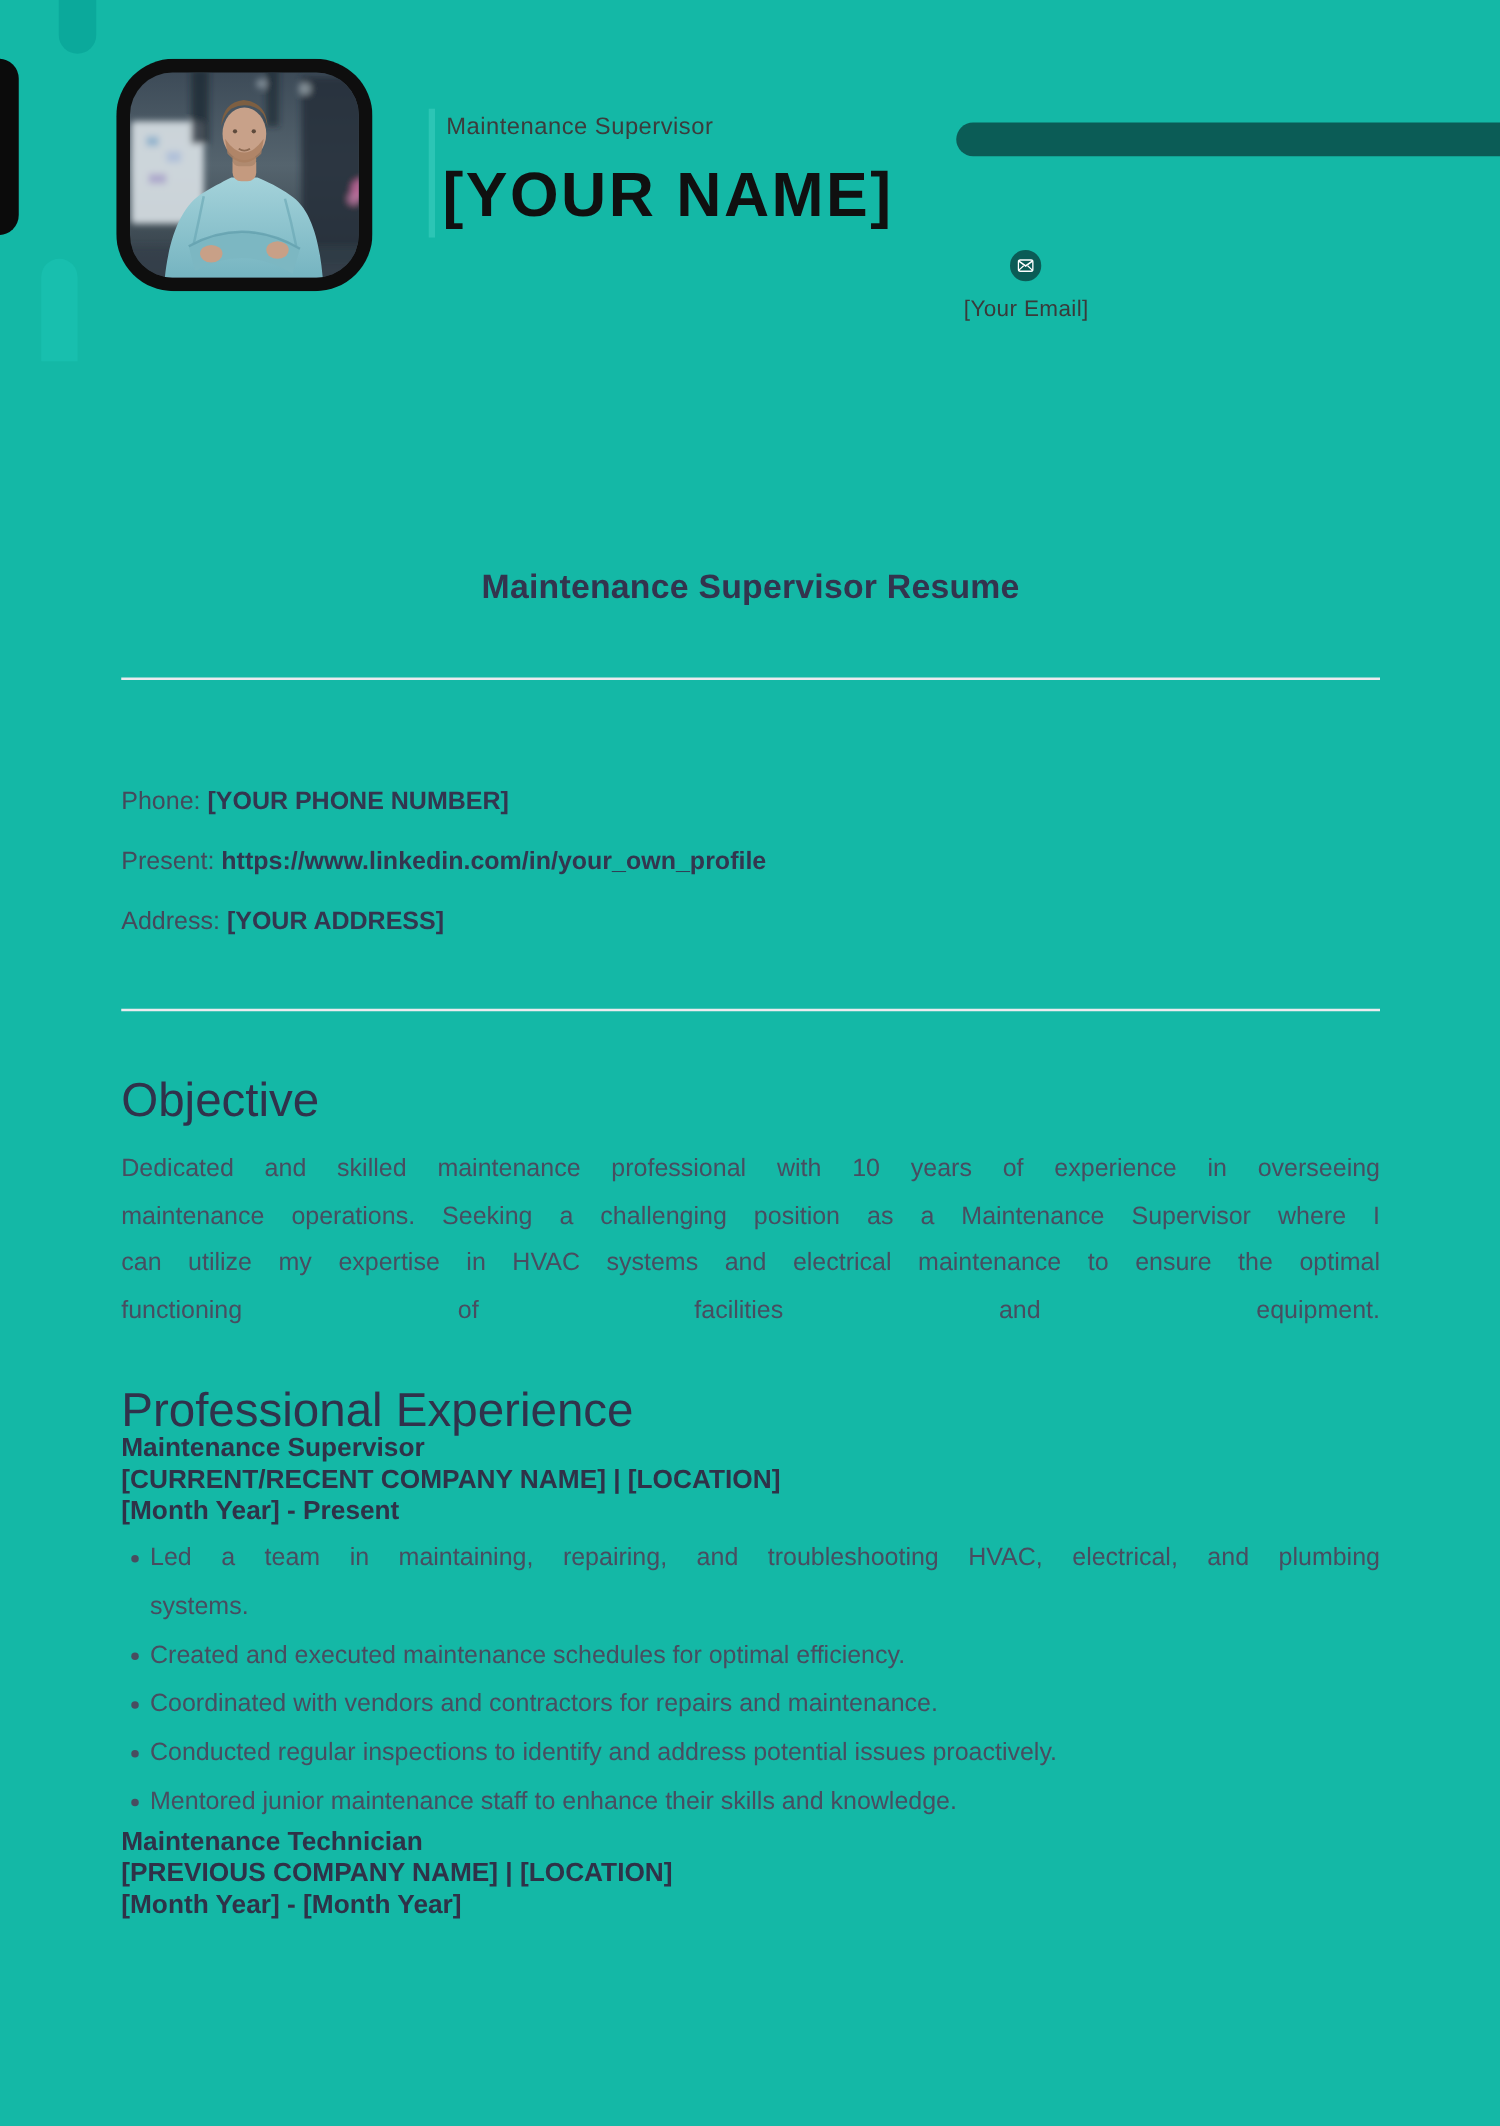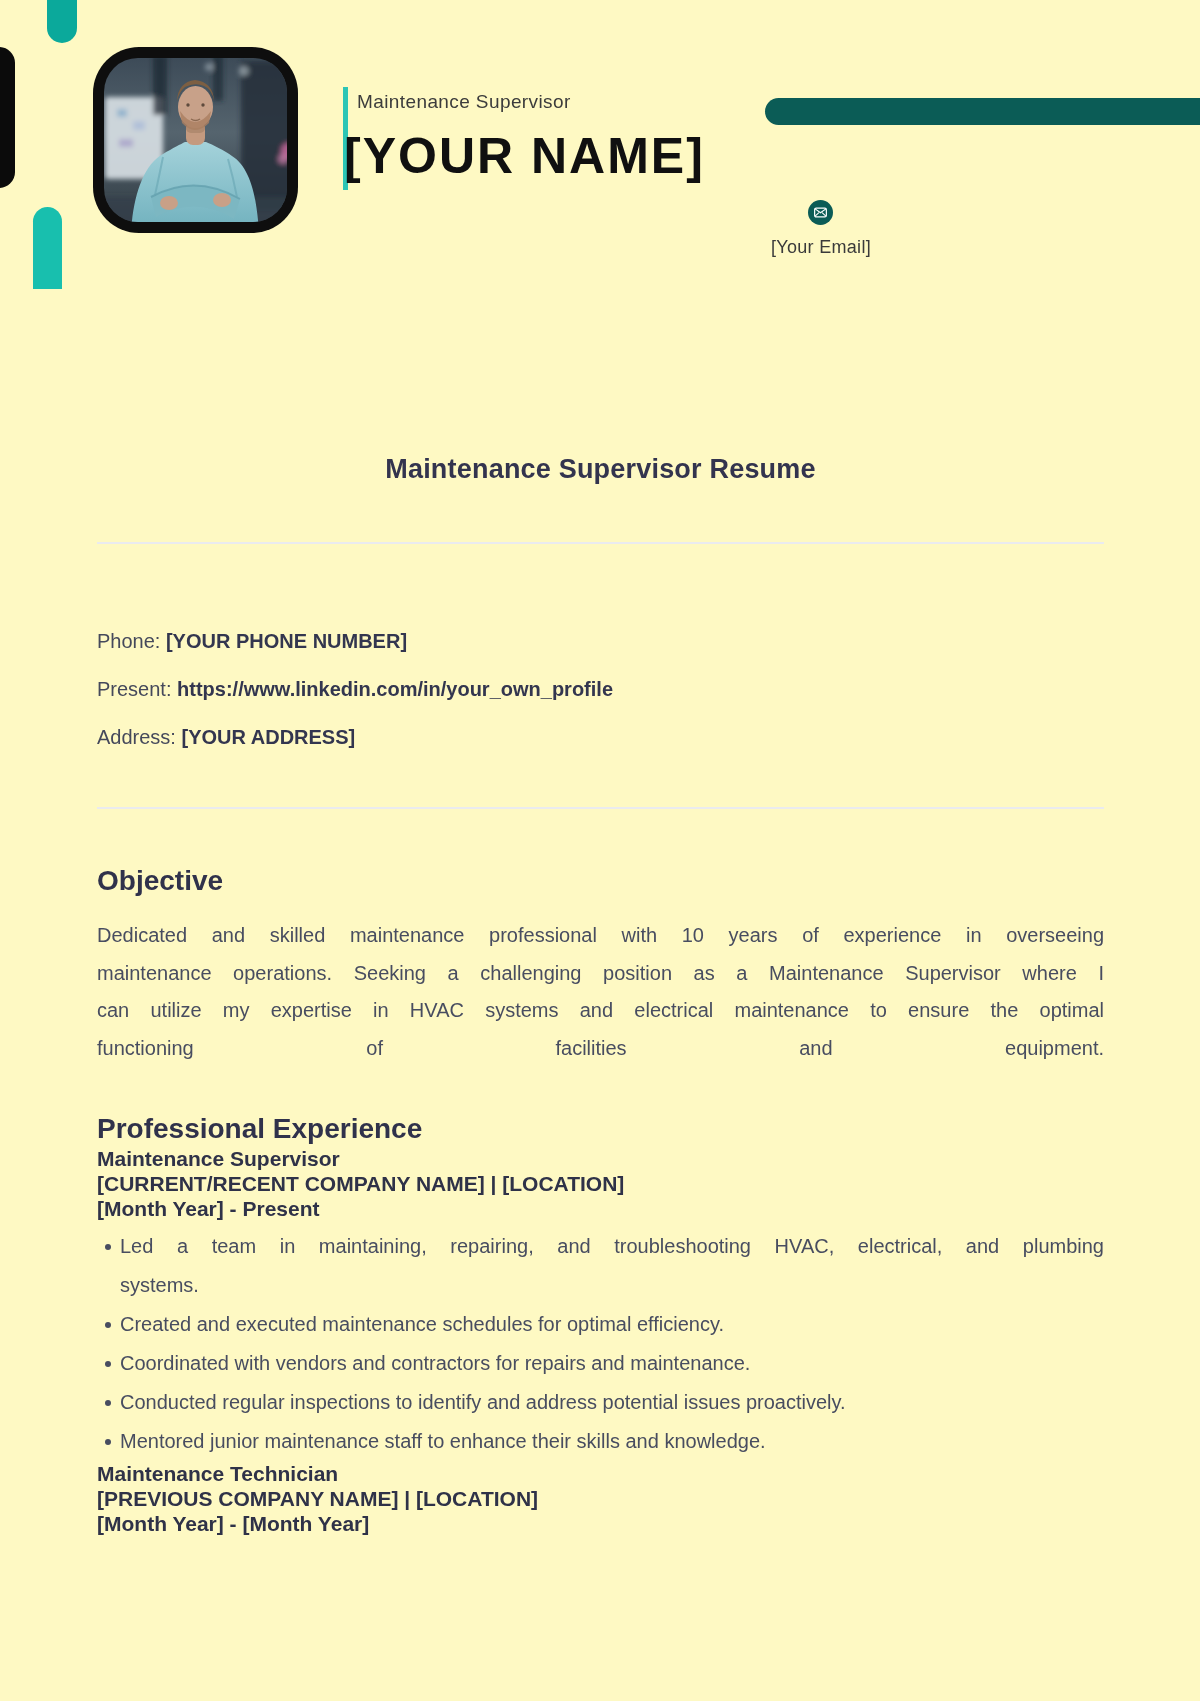--- a/index.html
+++ b/index.html
@@ -1,37 +1,37 @@
 <!DOCTYPE html>
 <html><head>
 <meta charset="utf-8">
 <style>
   html,body { margin:0; padding:0; background:#fff; }
   .page {
-    position:relative; width:1200px; height:1701px; background:#fef9c3;
+    position:relative; width:1200px; height:1701px; background:#14b8a6;
     overflow:hidden; font-family:"Liberation Sans", sans-serif;
   }
 
   
   .pill-top   { position:absolute; left:47px;  top:-20px; width:30px; height:63px;
                 background:#0ba99b; border-radius:16px; }
   .half-black { position:absolute; left:-17px; top:47px;  width:32px; height:141px;
                 background:#0b0b0b; border-radius:16px; }
   .pill-mid   { position:absolute; left:33px;  top:207px; width:29px; height:82px;
                 background:#18bfae; border-radius:15px 15px 0 0; }
 
   
   .photo { position:absolute; left:93px; top:47px; width:205px; height:186px; }
   .photo svg { display:block; }
 
   .role-line { position:absolute; left:343px; top:87px; width:5px; height:103px;
                background:#2cc5b5; }
   .role-label { position:absolute; left:357px; top:90px; font-size:19px; line-height:24px;
                 color:#3c3c3c; letter-spacing:.4px; }
-  .name { position:absolute; left:344px; top:127px; font-size:50px; line-height:58px;
+  .name { position:absolute; left:354px; top:127px; font-size:50px; line-height:58px;
           font-weight:800; color:#101010; letter-spacing:2px; white-space:nowrap; }
 
   .teal-bar { position:absolute; left:765px; top:98px; width:435px; height:27px;
               background:#0b5c56; border-radius:14px 0 0 14px; }
 
   .email-row { position:absolute; left:771px; top:200px; display:flex;
                align-items:center; gap:12px;flex-direction:column; }
   .email-icon { width:25px; height:25px; border-radius:50%; background:#0b5c56;
                 display:flex; align-items:center; justify-content:center; flex:0 0 auto; }
   .email-text { font-size:18px; color:#3a3a3a; letter-spacing:.3px; }
@@ -44,21 +44,21 @@
 
   .divider { height:2px; background:#eaebef; }
   .d1 { margin-top:49px; }
   .d2 { margin-top:57px; }
 
   .contact { margin-top:84px; font-size:20px; }
   .contact .row { line-height:26px; margin-bottom:22px; color:#45495b; }
   .contact .row:last-child { margin-bottom:0; }
   .contact b { color:#33364f; font-weight:700; }
 
-  h2.section { margin:0; font-size:28px; line-height:34px; font-weight:700; color:#30324b; }
+  h2.section { margin:0; font-size:38px; line-height:34px; font-weight:400; color:#30324b; }
   h2.obj { margin-top:55px; }
   h2.pe  { margin-top:45px; }
 
   .para { margin-top:19px; font-size:20px; line-height:37.5px; }
   .jline { text-align:justify; text-align-last:justify; }
   .jline-last { text-align:right; }
 
   h3.sub { margin:0; font-size:21px; line-height:25px; font-weight:700; color:#2f3248; }
   .mt29 { margin-top:29px; }
   .mt25 { margin-top:25px; }

